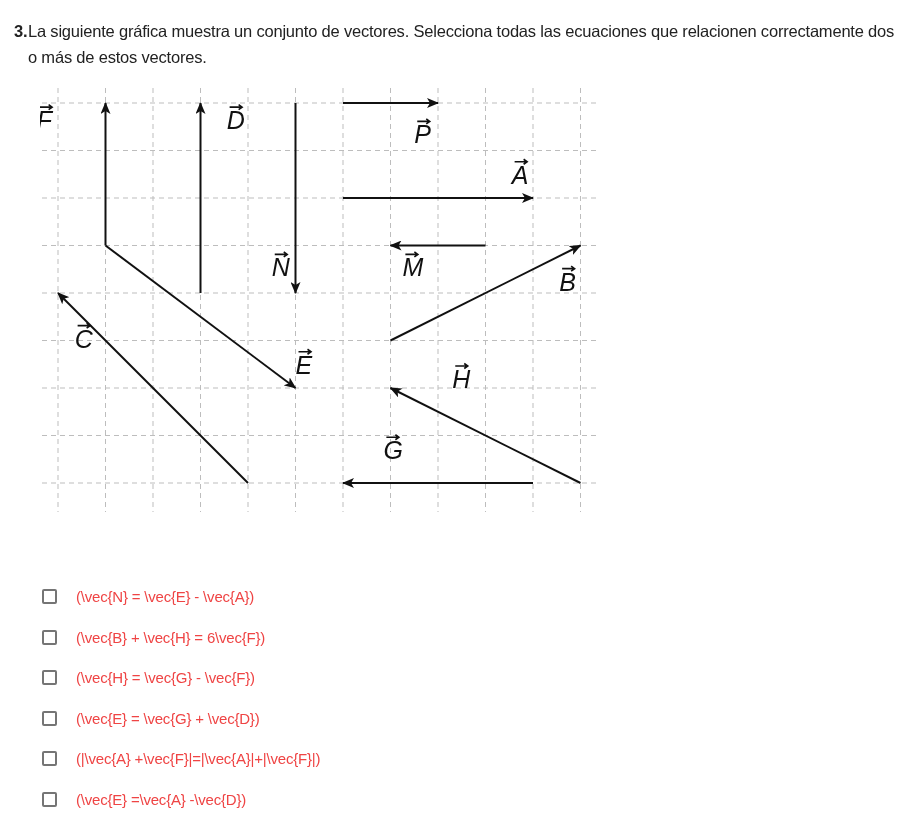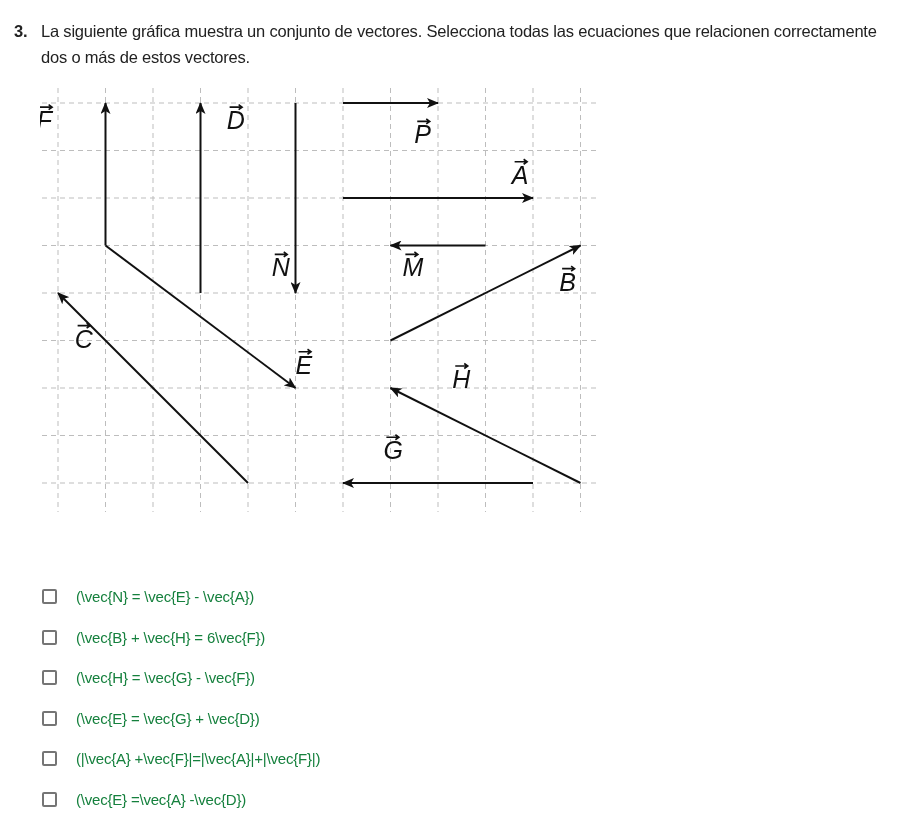--- a/index.html
+++ b/index.html
@@ -5,32 +5,32 @@
     html, body { margin: 0; padding: 0; background: #ffffff; }
     body {
       width: 916px; height: 826px; position: relative; overflow: hidden;
       font-family: "Liberation Sans", "DejaVu Sans", sans-serif; color: #222;
     }
     .question {
       position: absolute; left: 14px; top: 18px; width: 890px;
       font-size: 16.5px; line-height: 26px; letter-spacing: -0.2px;
     }
     .qnum { position: absolute; left: 0; top: 0; font-weight: bold; }
-    .qtext { margin-left: 27px; display: block; }
+    .qtext { margin-left: 14px; display: block; }
     .figure { position: absolute; left: 40px; top: 85px; width: 560px; height: 435px; }
     .figure svg { display: block; }
     .options { position: absolute; left: 42px; top: 583px; }
     .option {
       display: flex; align-items: center; height: 27px; margin-bottom: 13.5px; cursor: pointer;
     }
     .checkbox {
       width: 15px; height: 15px; border: 2px solid #757575; border-radius: 2px;
       box-sizing: border-box; margin-right: 19px; background: #fff; flex: none;
     }
-    .opt-label { font-size: 15px; color: #15803d; letter-spacing: -0.2px; }
+    .opt-label { font-size: 15px; color: #ef4444; letter-spacing: -0.2px; }
     .vlabel { font-family: "Liberation Sans", sans-serif; font-style: italic; font-size: 25px; fill: #111; }
   </style>
 </head>
 <body>
 
 <div class="question">
   <span class="qnum">3.</span>
   <span class="qtext">La siguiente gráfica muestra un conjunto de vectores. Selecciona todas las ecuaciones que relacionen correctamente dos o más de estos vectores.</span>
 </div>
 

